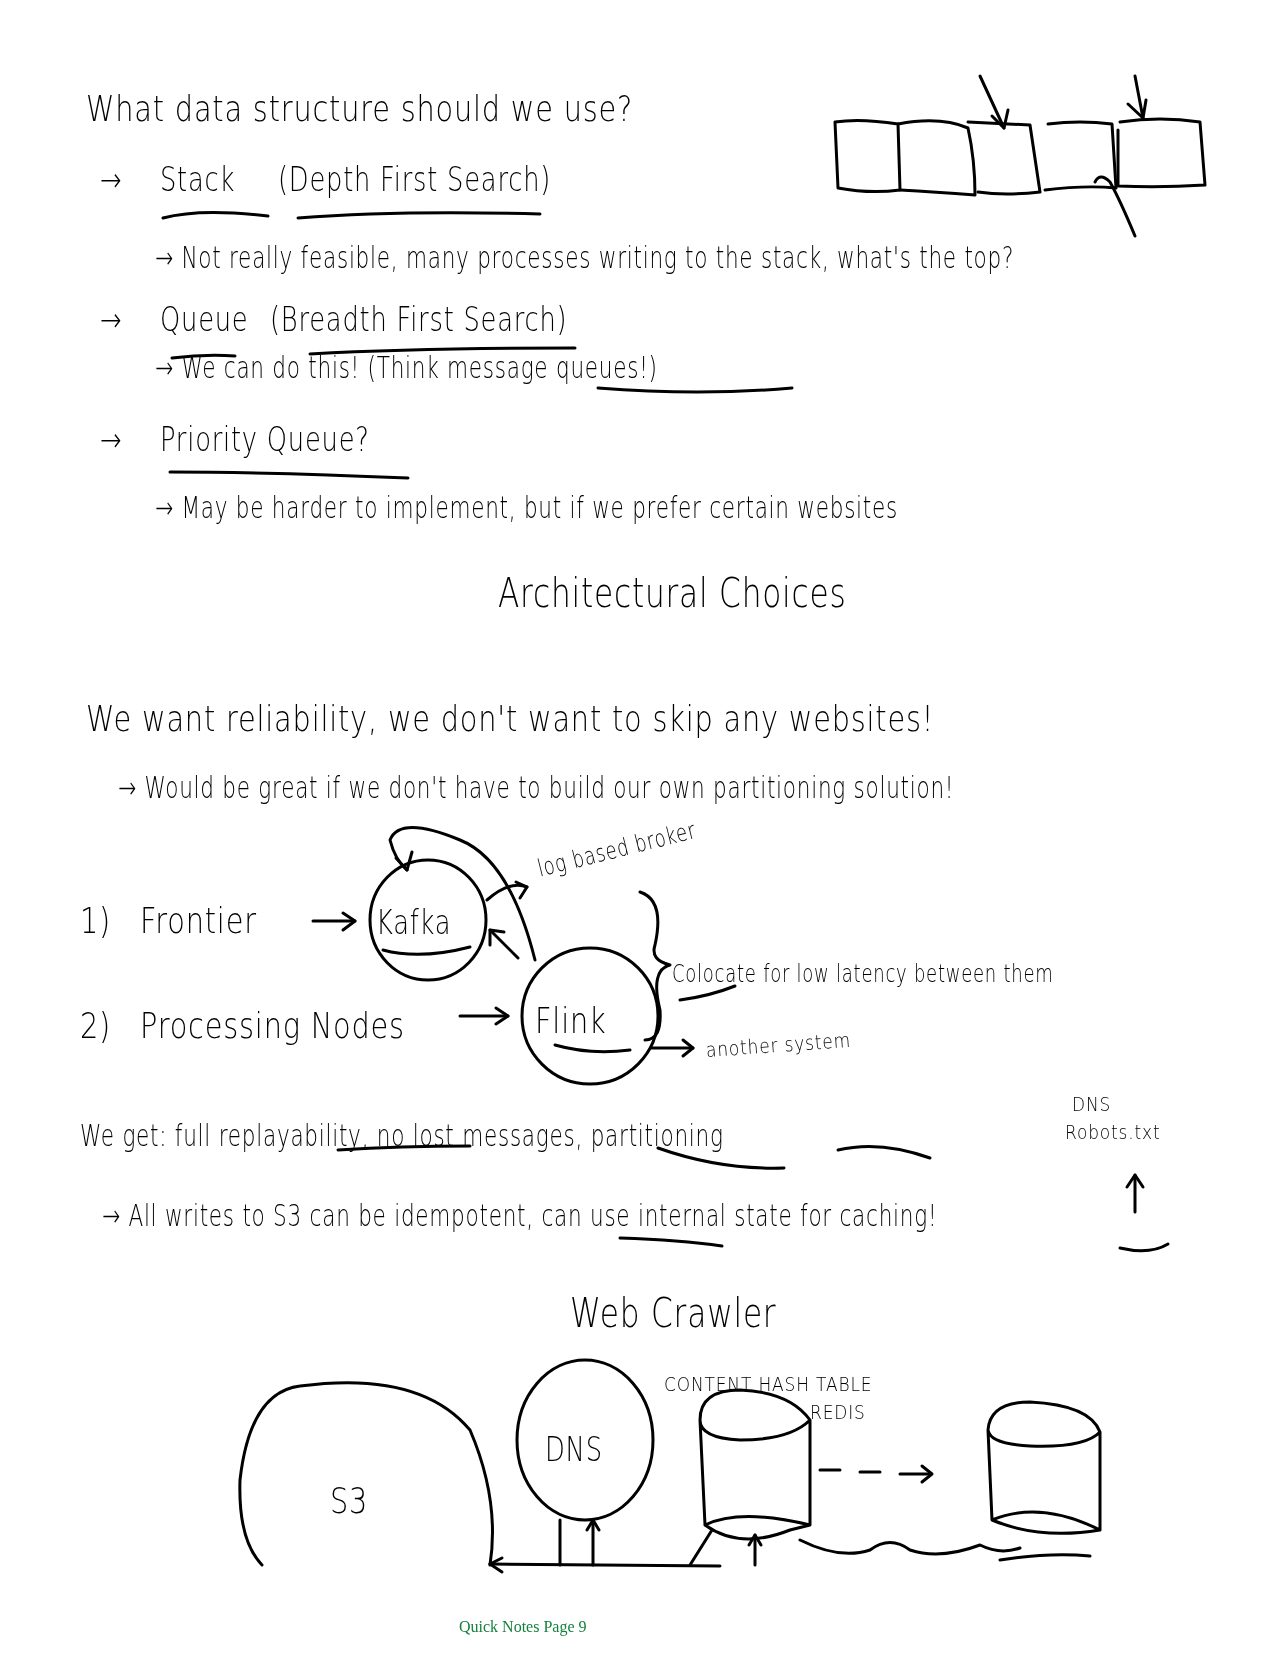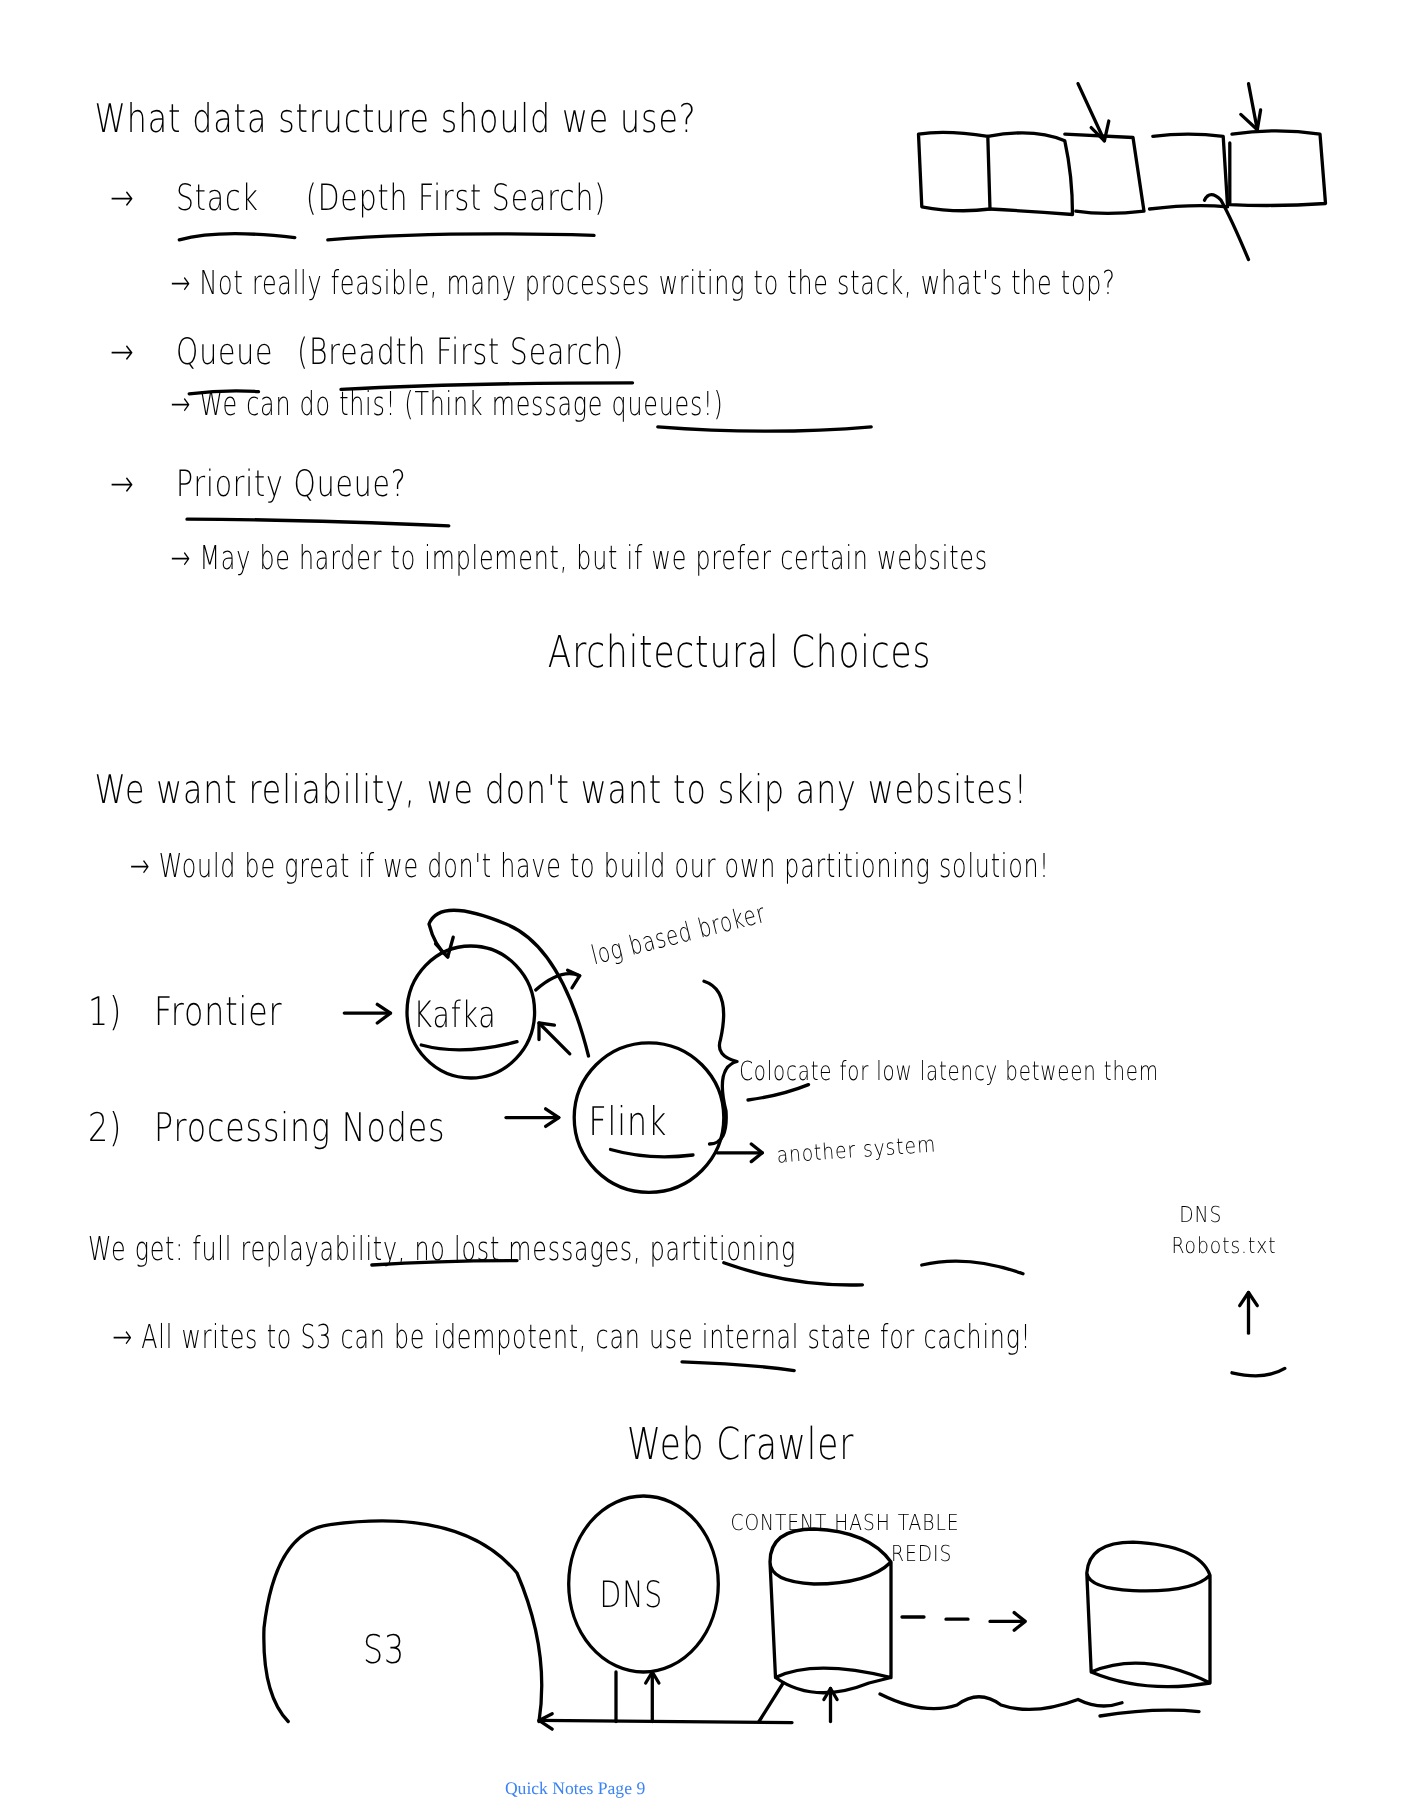--- a/index.html
+++ b/index.html
@@ -2,21 +2,21 @@
 <html><head>
 <meta charset="utf-8">
 <style>
   html, body { margin: 0; padding: 0; background: #ffffff; }
   body { width: 1275px; height: 1653px; position: relative; overflow: hidden; }
   .page { position: absolute; left: 0; top: 0; width: 1195px; height: 1653px; background: #fff; }
   .hw { position: absolute; font-family: "DejaVu Sans", sans-serif; color: #000; white-space: nowrap;
         font-weight: 300; letter-spacing: 1px; transform-origin: left center; }
   svg.ink { position: absolute; left: 0; top: 0; width: 1275px; height: 1653px; pointer-events: none; }
   svg.ink path, svg.ink ellipse, svg.ink line { fill: none; stroke: #000; stroke-width: 3; stroke-linecap: round; stroke-linejoin: round; }
-  .footer { position: absolute; left: 459px; top: 1618px; font-family: "Liberation Serif", serif; font-size: 16px; color: #3b82f6; }
+  .footer { position: absolute; left: 459px; top: 1618px; font-family: "Liberation Serif", serif; font-size: 16px; color: #15803d; }
   .title { font-size: 40px; transform: scaleX(0.78); }
   .h1 { font-size: 36px; transform: scaleX(0.8); }
   .b { font-size: 33px; transform: scaleX(0.78); }
   .s { font-size: 30px; transform: scaleX(0.72); }
   .sm { font-size: 24px; transform: scaleX(0.75); }
   .xs { font-size: 20px; transform: scaleX(0.85); }
 </style>
 </head>
 <body>
 

